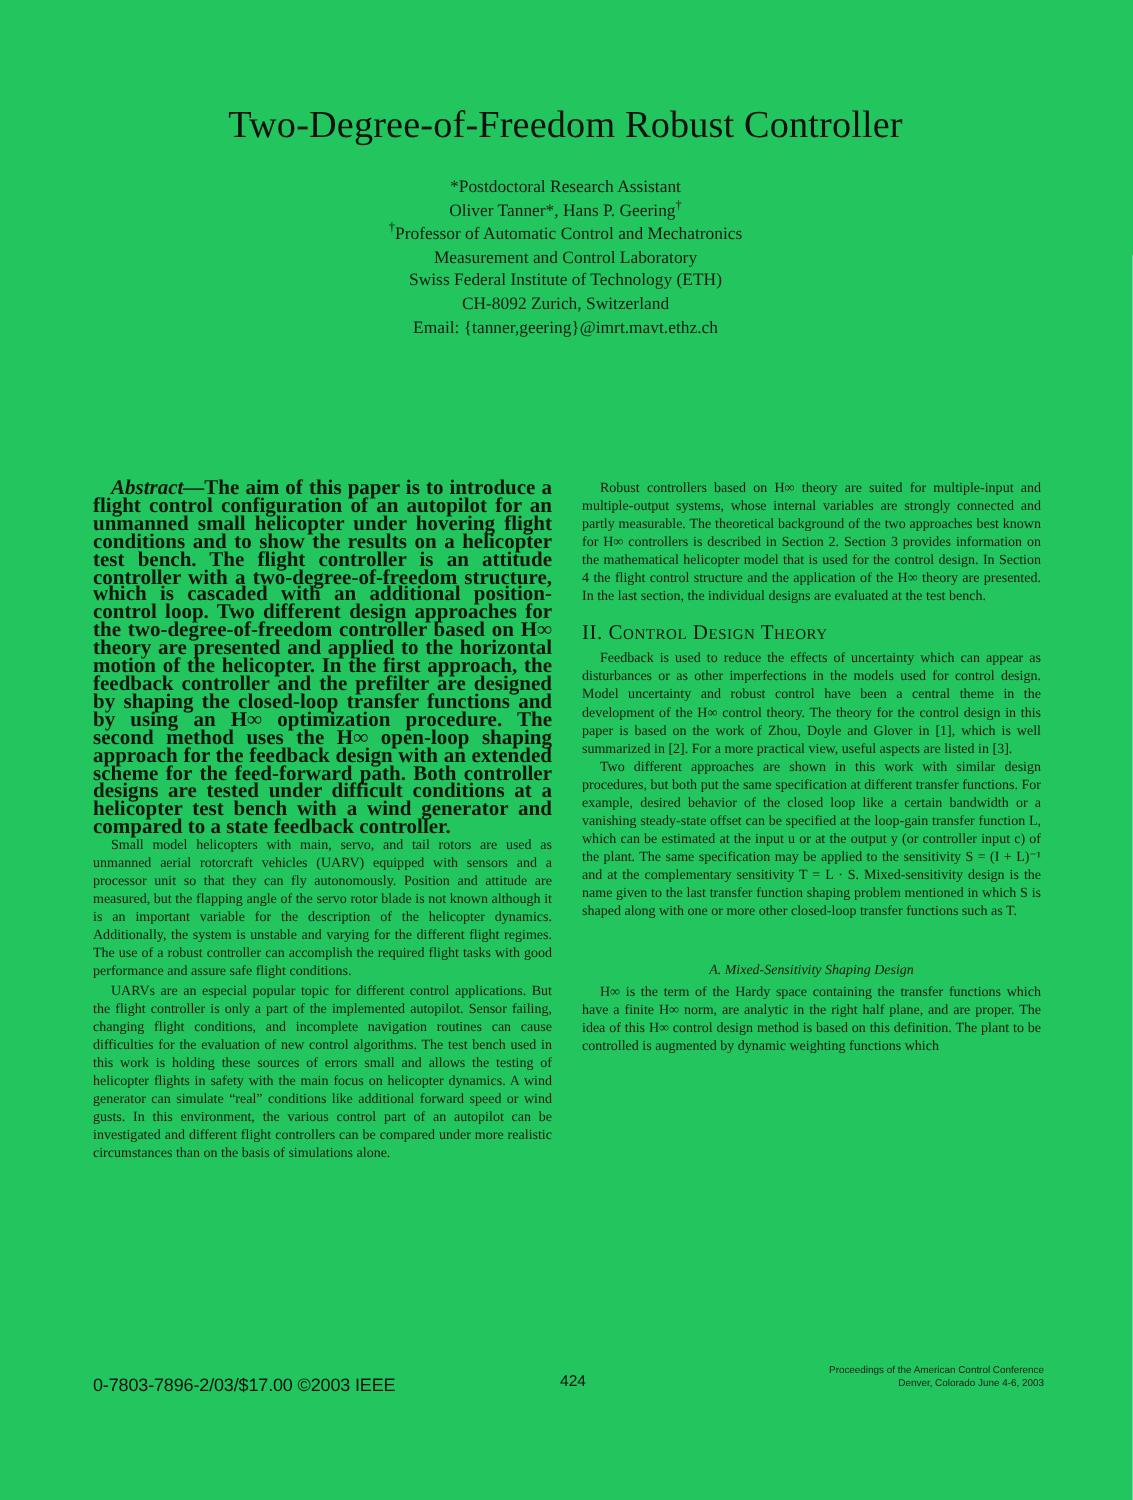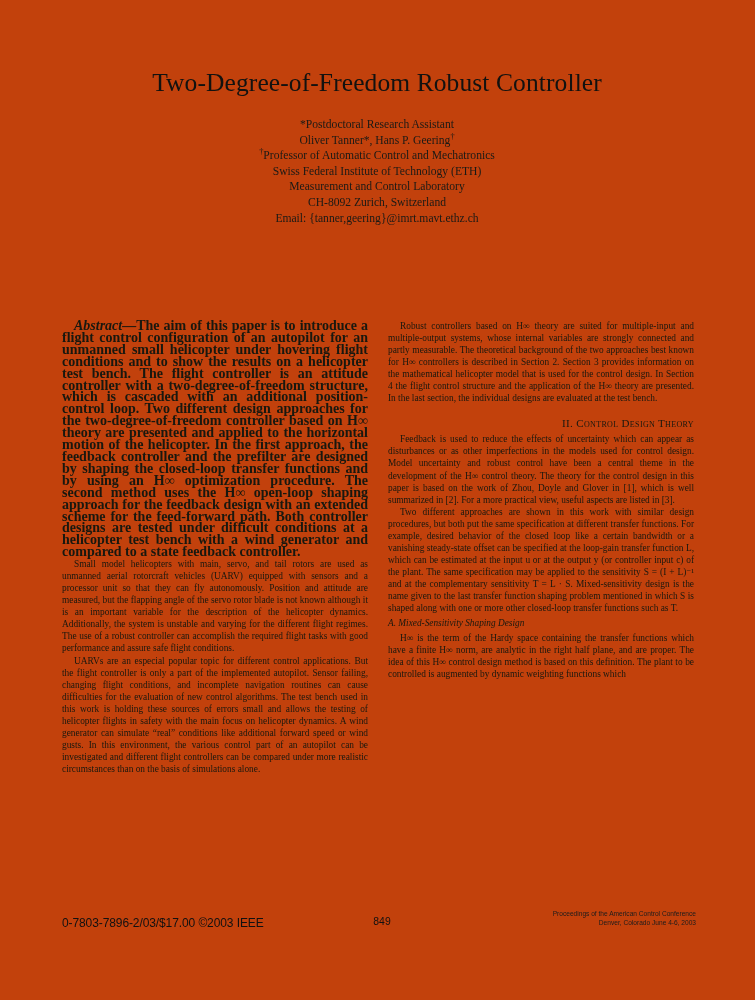--- a/index.html
+++ b/index.html
@@ -12,21 +12,21 @@
     width: 755px;
     height: 1000px;
     position: relative;
     font-family: "Liberation Serif", "DejaVu Serif", serif;
     color: #16160f;
     overflow: hidden;
   }
   .page {
     position: absolute;
     inset: 0;
-    background: #c2410c;
+    background: #22c55e;
     padding: 16px;
   }
 
   
   .titleblock {
     position: absolute;
     left: 62px;
     top: 66px;
     width: 630px;
     text-align: center;
@@ -83,35 +83,35 @@
     line-height: 11.9px;
     text-align: justify;
     text-indent: 12px;
   }
   .abstract .lead {
     font-style: italic;
     font-weight: bold;
   }
 
   h2.section {
-    font-size: 11px;
+    font-size: 14px;
     font-weight: normal;
     font-variant: small-caps;
-    text-align: right;
+    text-align: left;
     text-indent: 0;
     margin: 13px 0 4px 0;
     letter-spacing: 0.35px;
   }
   h3.subsection {
     font-size: 9.3px;
     font-weight: normal;
     font-style: italic;
-    text-align: left;
+    text-align: center;
     text-indent: 0;
-    margin: 3px 0 3px 0;
+    margin: 27px 0 3px 0;
   }
 
   
   .footer {
     position: absolute;
     left: 62px;
     top: 912px;
     width: 634px;
     height: 30px;
   }
@@ -154,22 +154,22 @@
 
   <div class="titleblock">
     <h1 class="paper-title">
       <span class="ln">Two-Degree-of-Freedom Robust Controller</span>
     </h1>
 
     <div class="authors">
       <span class="ln">*Postdoctoral Research Assistant</span>
       <span class="ln"><span>Oliver Tanner*, Hans P. Geering</span><sup class="mk">†</sup></span>
       <span class="ln"><sup class="mk">†</sup><span>Professor of Automatic Control and Mechatronics</span></span>
+      <span class="ln">Measurement and Control Laboratory</span>
       <span class="ln">Swiss Federal Institute of Technology (ETH)</span>
-      <span class="ln">Measurement and Control Laboratory</span>
       <span class="ln">CH-8092 Zurich, Switzerland</span>
       <span class="ln">Email: {tanner,geering}@imrt.mavt.ethz.ch</span>
     </div>
   </div>
 
   <div class="col col-left">
 
     <p class="abstract"><span class="lead">Abstract—</span><span>The aim of this paper is to introduce a flight control configuration of an autopilot for an unmanned small helicopter under hovering flight conditions and to show the results on a helicopter test bench. The flight controller is an attitude controller with a two-degree-of-freedom structure, which is cascaded with an additional position-control loop. Two different design approaches for the two-degree-of-freedom controller based on H∞ theory are presented and applied to the horizontal motion of the helicopter. In the first approach, the feedback controller and the prefilter are designed by shaping the closed-loop transfer functions and by using an H∞ optimization procedure. The second method uses the H∞ open-loop shaping approach for the feedback design with an extended scheme for the feed-forward path. Both controller designs are tested under difficult conditions at a helicopter test bench with a wind generator and compared to a state feedback controller.</span></p>
 
 
@@ -188,20 +188,20 @@
     <p>Two different approaches are shown in this work with similar design procedures, but both put the same specification at different transfer functions. For example, desired behavior of the closed loop like a certain bandwidth or a vanishing steady-state offset can be specified at the loop-gain transfer function L, which can be estimated at the input u or at the output y (or controller input c) of the plant. The same specification may be applied to the sensitivity S = (I + L)⁻¹ and at the complementary sensitivity T = L · S. Mixed-sensitivity design is the name given to the last transfer function shaping problem mentioned in which S is shaped along with one or more other closed-loop transfer functions such as T.</p>
 
     <h3 class="subsection">A. Mixed-Sensitivity Shaping Design</h3>
 
     <p>H∞ is the term of the Hardy space containing the transfer functions which have a finite H∞ norm, are analytic in the right half plane, and are proper. The idea of this H∞ control design method is based on this definition. The plant to be controlled is augmented by dynamic weighting functions which</p>
 
   </div>
 
   <div class="footer">
     <div class="isbn">0-7803-7896-2/03/$17.00 ©2003 IEEE</div>
-    <div class="pagenum">849</div>
+    <div class="pagenum">424</div>
     <div class="confinfo">
       <span>Proceedings of the American Control Conference</span>
       <span>Denver, Colorado June 4-6, 2003</span>
     </div>
   </div>
 
 </div>
 
 </body></html>

